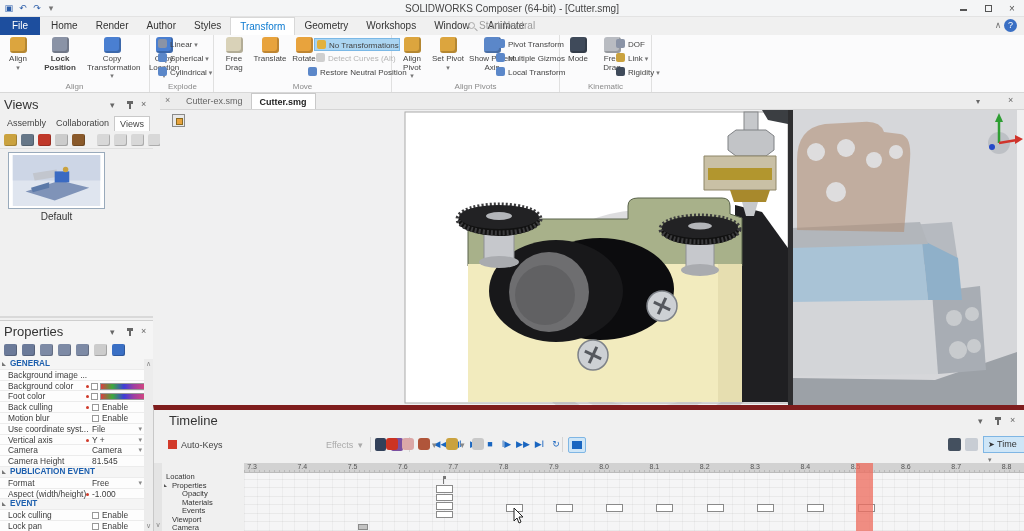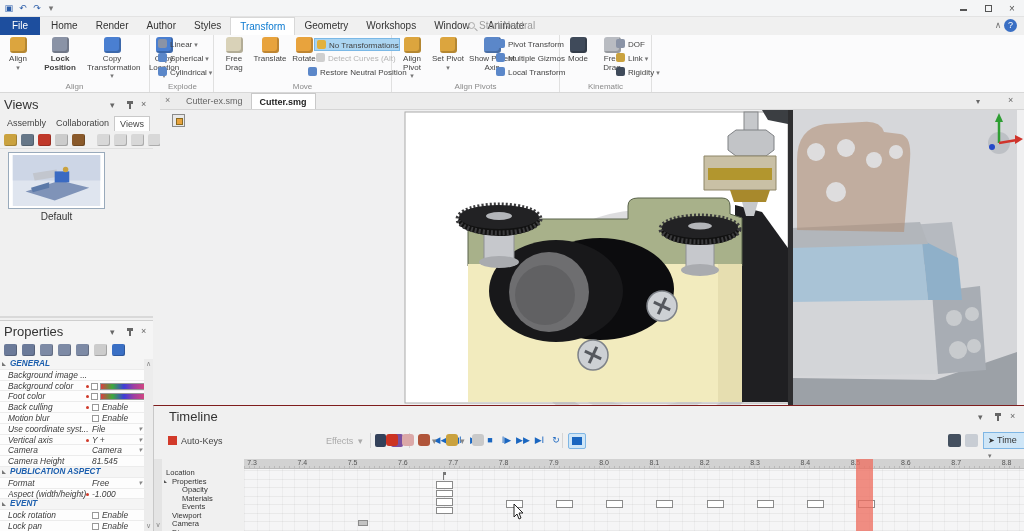--- a/index.html
+++ b/index.html
@@ -41,41 +41,41 @@
   .pin-icon{position:relative;display:inline-block;width:8px;height:10px;vertical-align:middle;}
   .pin-icon::before{content:"";position:absolute;left:3px;top:2px;width:2px;height:7px;background:#666;}
   .pin-icon::after{content:"";position:absolute;left:1px;top:1px;width:6px;height:3px;background:#666;}
   .views{left:0;top:95px;width:153px;height:223px;background:#f0f0f0;border-bottom:2px solid #d9d9d9;}
   .vtab{float:left;height:15px;line-height:15px;padding:0 5px;font-size:9px;color:#444;}
   .vtab.active{background:#fff;border:1px solid #c9c9c9;border-bottom:none;}
   .tool-ic{position:absolute;width:13px;height:12px;border-radius:2px;}
   .thumb{left:8px;top:57px;width:97px;height:57px;background:#fff;border:1px solid #9ab;padding:2px;}
   .thumb-label{left:8px;top:116px;width:97px;text-align:center;font-size:10px;color:#333;}
   .props{left:0;top:320px;width:153px;height:211px;background:#f5f5f5;border-top:1px solid #cfcfcf;}
-  .prow{position:relative;height:10.8px;border-bottom:1px solid #ececec;font-size:8.4px;line-height:10.5px;color:#3c3c3c;background:#fdfdfd;font-style:italic;}
+  .prow{position:relative;height:10.8px;border-bottom:1px solid #ececec;font-size:8.4px;line-height:10.5px;color:#3c3c3c;background:#fdfdfd;}
   .prow .plabel{position:absolute;left:8px;top:0;width:80px;white-space:nowrap;overflow:hidden;}
   .prow .pvalue{position:absolute;left:92px;top:0;width:52px;white-space:nowrap;}
   .prow.section{background:#f5f5f5;color:#1c5fae;font-weight:bold;font-size:8.2px;}
   .prow.section .plabel{left:10px;width:130px;}
   .sect-tri{position:absolute;left:2px;top:3px;width:0;height:0;border-left:4px solid #777;border-top:4px solid transparent;}
   .reddot{position:absolute;left:86px;top:4px;width:3px;height:3px;border-radius:50%;background:#d03a2a;}
   .chk{display:inline-block;width:7px;height:7px;border:1px solid #999;background:#fff;vertical-align:-1px;margin-right:3px;}
   .gradbar{position:absolute;left:100px;top:2px;width:48px;height:7px;border:1px solid #999;background:linear-gradient(90deg,#d84040,#3da83d 25%,#3d3dd8 50%,#a040a0 72%,#e04878);}
   .gradwhite{position:absolute;left:91px;top:2px;width:7px;height:7px;border:1px solid #999;background:#fff;}
   .ddarr{position:absolute;right:3px;top:0;color:#888;font-size:7px;}
   .pscroll{position:absolute;right:0;top:38px;width:9px;bottom:0;background:#ececec;color:#888;font-size:7px;text-align:center;}
   
   .doctabs{left:160px;top:93px;width:864px;height:17px;background:#ececec;border-bottom:1px solid #d5d5d5;}
   .dtab{float:left;height:16px;line-height:16px;padding:0 8px;font-size:9px;color:#666;}
   .dtab.active{background:#fff;border:1px solid #c9c9c9;border-bottom:none;color:#222;font-weight:bold;}
   .viewport{left:160px;top:110px;width:864px;height:295px;}
   .vp-corner-icon{left:172px;top:114px;width:13px;height:13px;border:1px solid #8a8a8a;background:#e8e8e8;}
   .vp-corner-icon::after{content:"";position:absolute;left:3px;top:3px;width:5px;height:5px;background:#e8a33d;border:1px solid #8a6a20;}
   
-  .timeline{left:153px;top:405px;width:871px;height:126px;background:#f0f0f0;border-top:1px solid #7f1d1d;border-left:1px solid #c8c8c8;}
+  .timeline{left:153px;top:405px;width:871px;height:126px;background:#f0f0f0;border-top:5px solid #7f1d1d;border-left:1px solid #c8c8c8;}
   .tl-title{left:15px;top:3px;font-size:13px;color:#333;}
   .tl-toolbar{left:0;top:22px;width:871px;height:25px;}
   .tl-ic{position:absolute;border-radius:2px;}
   .tl-glyph{position:absolute;color:#1a66c0;font-size:9px;line-height:14px;text-align:center;}
   .autokeys-sq{position:absolute;width:9px;height:9px;background:#d23a2a;}
   .tl-label{position:absolute;font-size:9px;color:#444;}
   .tl-label.dis{color:#aaa;}
   .timebtn{position:absolute;background:#cfe6f7;border:1px solid #7fb6e4;height:17px;line-height:15px;font-size:9px;color:#333;padding:0 4px;}
   .tl-tree-row{position:absolute;font-size:7.6px;color:#333;white-space:nowrap;line-height:8.5px;}
   .tree-tri{position:absolute;width:0;height:0;border-left:3px solid #555;border-top:3px solid transparent;}
@@ -92,20 +92,21 @@
 </head>
 <body>
 
 <div class="app">
 
   <div class="abs titlebar">
     <div class="abs qa-icon" style="left:3px">▣</div>
     <div class="abs qa-icon" style="left:17px">↶</div>
     <div class="abs qa-icon" style="left:31px">↷</div>
     <div class="abs qa-icon" style="left:45px;color:#777">▾</div>
+    <div class="abs win-title">SOLIDWORKS Composer (64-bit) - [Cutter.smg]</div>
     <div class="abs winbtn" style="left:955px"><span class="minbar"></span></div>
     <div class="abs winbtn" style="left:980px"><span class="restbox"></span></div>
     <div class="abs winbtn" style="left:1004px">×</div>
   </div>
 
   <div class="abs tabrow">
     <div class="abs filebtn">File</div>
     <div class="abs tabs-wrap" id="menu-tabs">
         <div class="mtab">Home</div>
         <div class="mtab">Render</div>
@@ -301,38 +302,38 @@
           <div class="plabel">Camera</div>
           <div class="pvalue"><span>Camera</span></div>
           <span class="ddarr">▾</span>
         </div>
         <div class="prow">
           <div class="plabel">Camera Height</div>
           <div class="pvalue"><span>81.545</span></div>
         </div>
         <div class="prow section">
           <div class="sect-tri"></div>
-          <div class="plabel">PUBLICATION ASPECT</div>
+          <div class="plabel">PUBLICATION EVENT</div>
         </div>
         <div class="prow">
           <div class="plabel">Format</div>
           <div class="pvalue"><span>Free</span></div>
           <span class="ddarr">▾</span>
         </div>
         <div class="prow">
           <div class="plabel">Aspect (width/height)</div>
           <div class="reddot"></div>
           <div class="pvalue"><span>-1.000</span></div>
         </div>
         <div class="prow section">
           <div class="sect-tri"></div>
           <div class="plabel">EVENT</div>
         </div>
         <div class="prow">
-          <div class="plabel">Lock rotation</div>
+          <div class="plabel">Lock culling</div>
           <div class="pvalue"><span class="chk"></span><span>Enable</span></div>
         </div>
         <div class="prow">
           <div class="plabel">Lock pan</div>
           <div class="pvalue"><span class="chk"></span><span>Enable</span></div>
         </div>
       </div>
     <div class="pscroll">
         <div style="margin-top:1px">∧</div>
         <div style="position:absolute;bottom:1px;width:100%">∨</div>

